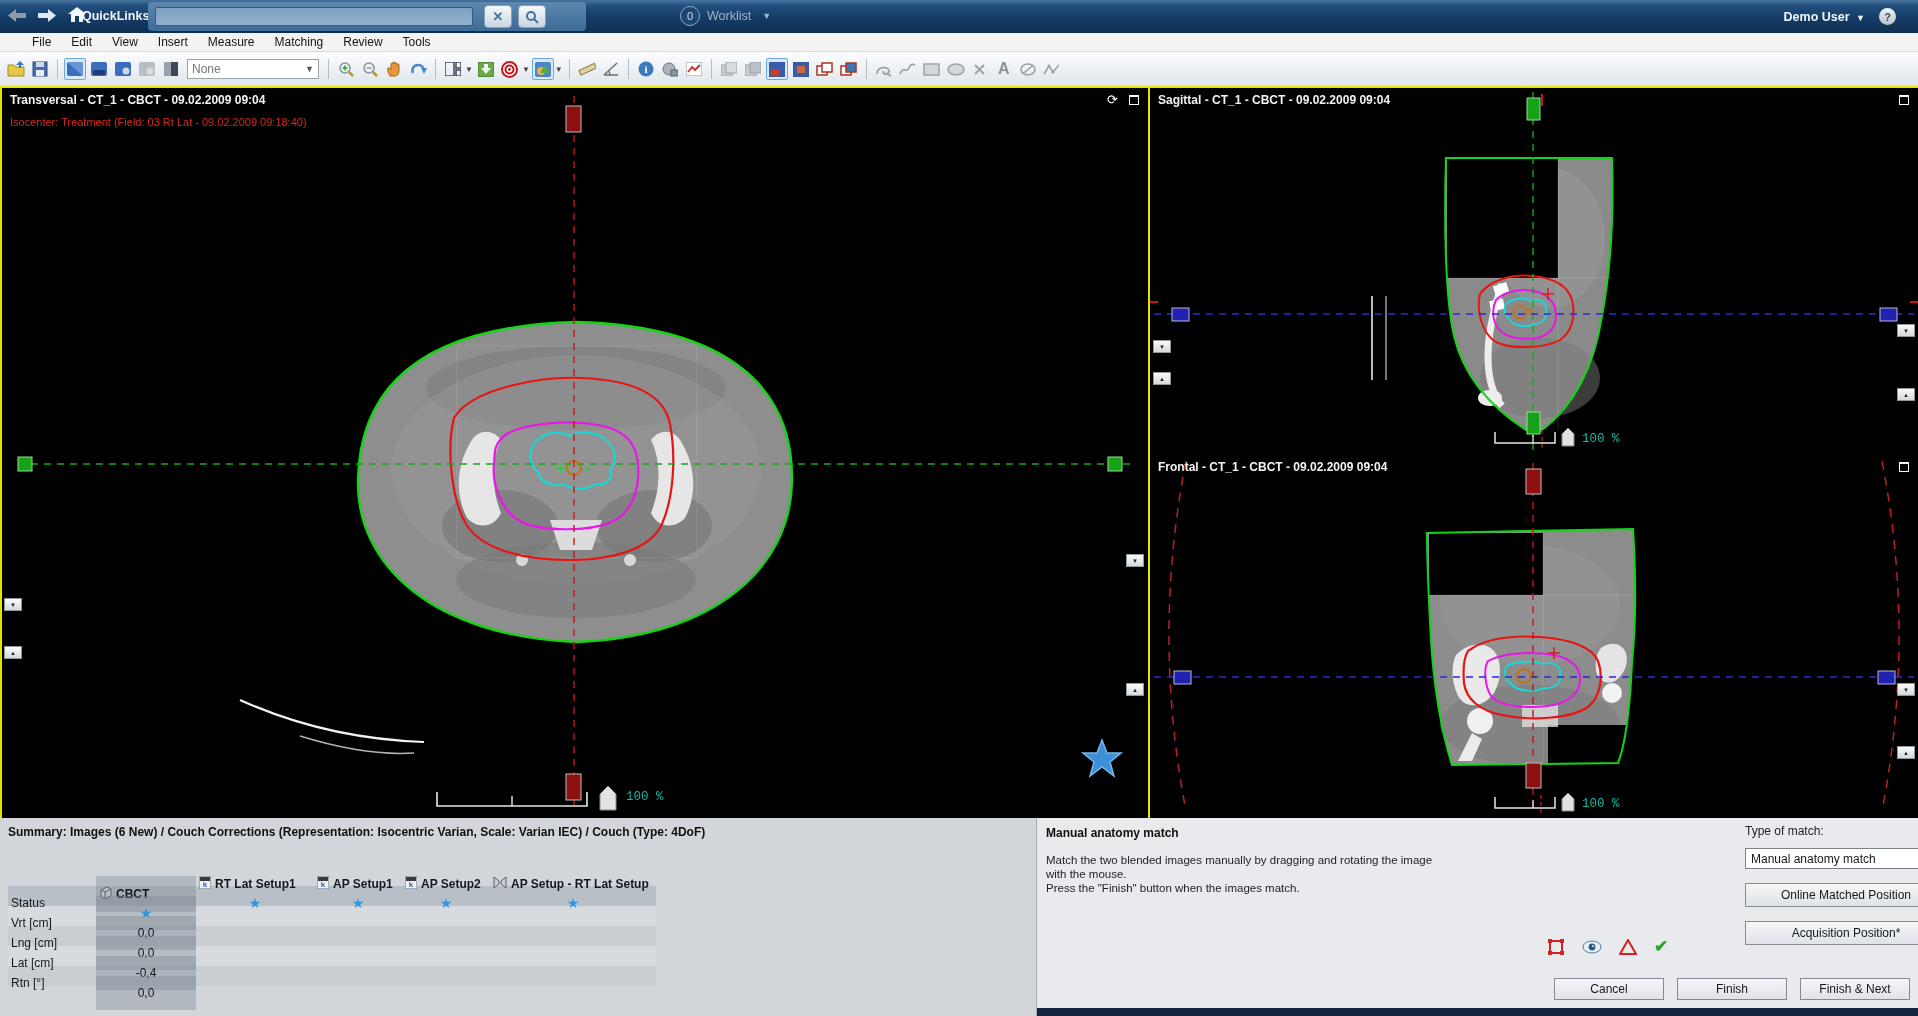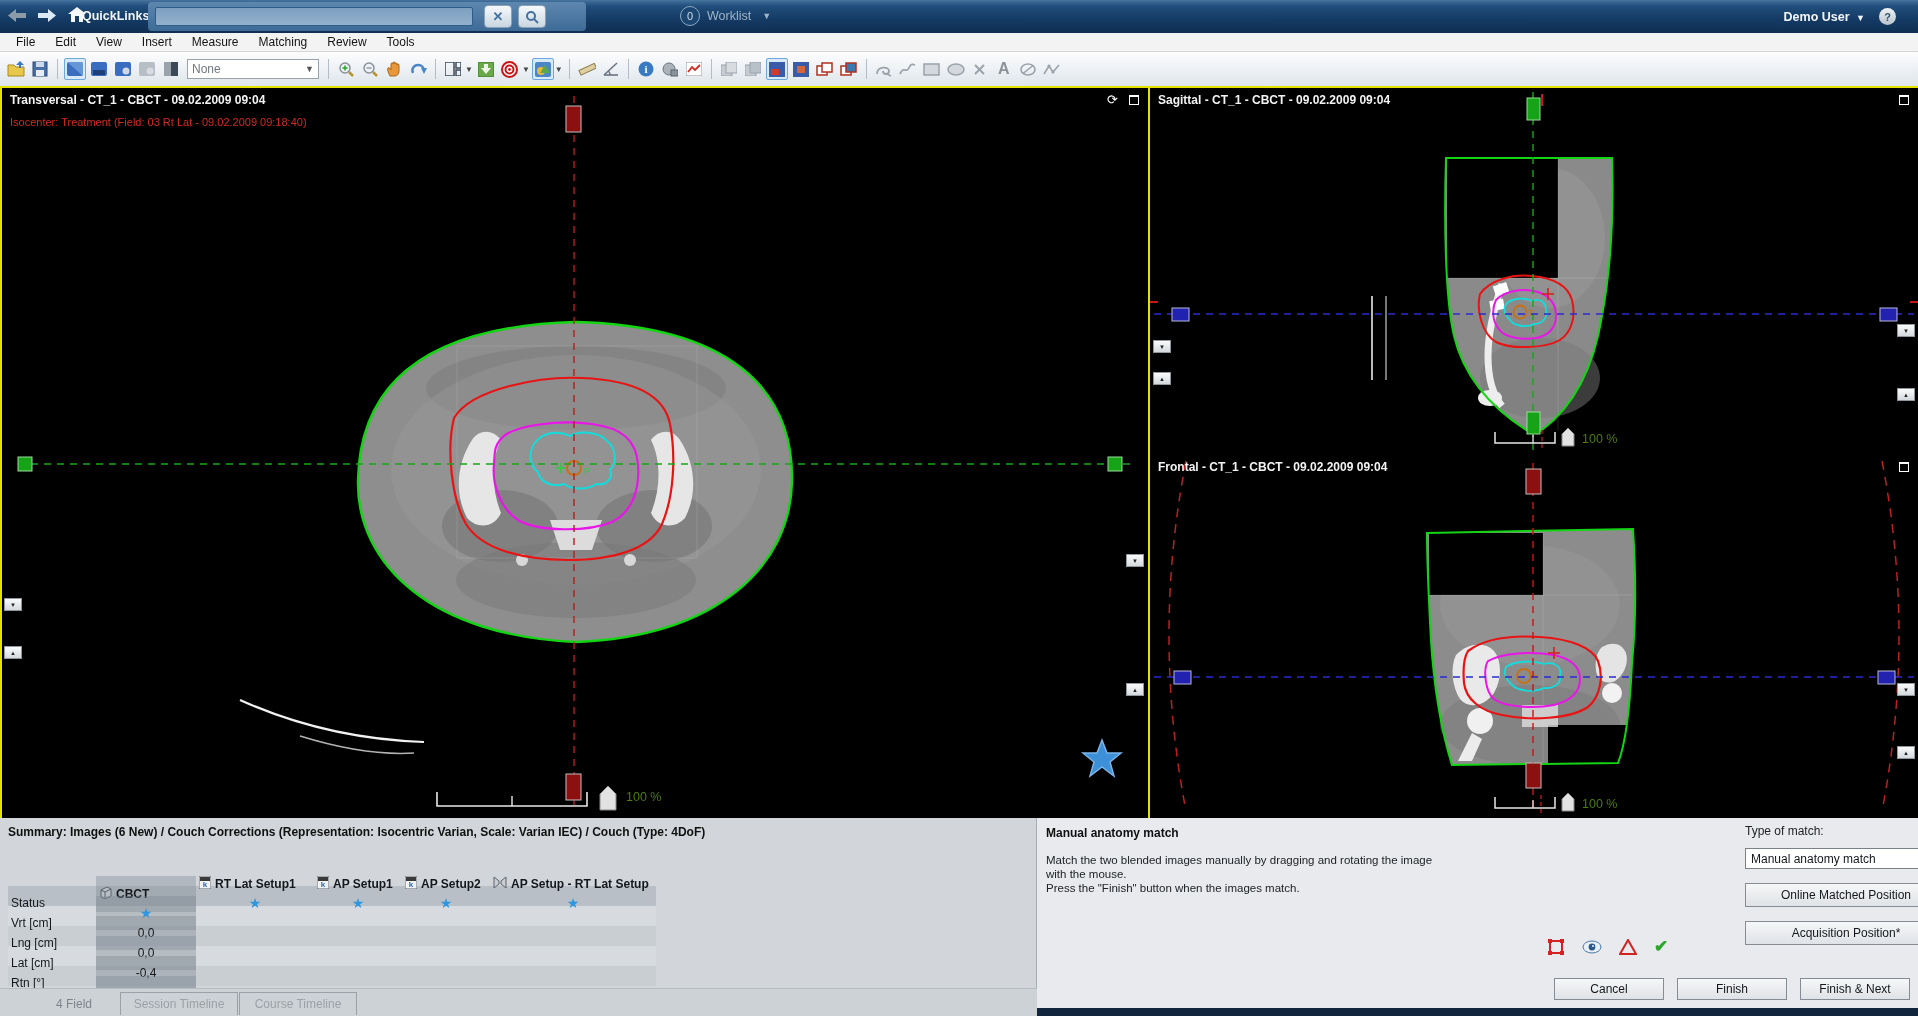--- a/index.html
+++ b/index.html
@@ -25,21 +25,21 @@
     color:#9fb4c8; font-size:12.5px; }
   #worklist .badge { width:20px; height:20px; border-radius:50%; border:1px solid #8fa9c2;
     background:#1b4671; color:#cfdce8; font-size:11px; display:flex; align-items:center; justify-content:center; }
   #userarea { position:absolute; right:22px; top:8px; display:flex; align-items:center; gap:14px; }
   #username { font-size:12.5px; font-weight:bold; color:#f2f6fa; }
   #helpbtn { width:17px; height:17px; border-radius:50%; background:linear-gradient(180deg,#eef2f5,#b9c4cc);
     color:#34506b; font-size:11px; font-weight:bold; display:flex; align-items:center; justify-content:center; }
 
   
   #menubar { position:absolute; left:0; top:33px; width:1918px; height:19px; background:#f3f3f3;
-    border-bottom:1px solid #d7d7d7; display:flex; align-items:center; padding-left:6px; }
+    border-bottom:1px solid #d7d7d7; display:flex; align-items:center; padding-left:22px; }
   .menuitem { font-size:12px; color:#141414; padding:0 10px; cursor:default; }
 
   
   #toolbar { position:absolute; left:0; top:52px; width:1918px; height:34px;
     background:linear-gradient(180deg,#fdfdfe 0%,#ecf0f4 55%,#dfe5eb 100%);
     display:flex; align-items:center; padding-left:4px; }
   .ti { width:22px; height:22px; margin:0 1px; display:inline-flex; align-items:center; justify-content:center; border:1px solid transparent; border-radius:2px; }
   .ti.active { border:1px solid #6ea7dd; background:#d8e9f8; }
   .tsep { width:1px; height:20px; background:#b4bcc4; margin:0 5px; }
   .tcaret { font-size:8px; color:#444; margin:0 1px 0 0; }
@@ -50,21 +50,21 @@
   
   #mainarea { position:absolute; left:0; top:86px; width:1918px; height:732px; background:#000; border-top:2px solid #e3e300; }
   #view-trans { position:absolute; left:0; top:0; width:1150px; height:732px; background:#000;
     border-left:2px solid #e3e300; border-right:2px solid #e3e300; border-bottom:2px solid #e3e300; }
   #view-sag  { position:absolute; left:1150px; top:0; width:768px; height:367px; background:#000; }
   #view-front{ position:absolute; left:1150px; top:367px; width:768px; height:365px; background:#000; }
   .vtitle { position:absolute; left:8px; top:5px; font-size:12px; font-weight:bold; color:#f2f2f2; z-index:5; }
   .viso   { position:absolute; left:8px; top:28px; font-size:11px; color:#d42a1e; z-index:5; }
   .maxicon { position:absolute; right:9px; top:7px; width:10px; height:10px; border:1px solid #fff; border-top:2px solid #fff; z-index:6; }
   .refreshicon { position:absolute; right:30px; top:4px; color:#fff; font-size:13px; z-index:6; }
-  .zoomlabel { position:absolute; font-size:12.5px; color:#4d7c0f; z-index:5; }
+  .zoomlabel { position:absolute; font-size:12.5px; color:#14b8a6; z-index:5;font-family:Liberation Mono, monospace; }
   .scrollbtn { position:absolute; width:18px; height:13px; background:linear-gradient(180deg,#fbfbfb,#d4d9dd);
     border:1px solid #8f969c; font-size:6px; color:#222; display:flex; align-items:center; justify-content:center; z-index:6; }
   svg.viewsvg { position:absolute; left:0; top:0; }
 
   
   #bottom { position:absolute; left:0; top:818px; width:1918px; height:198px;border-radius:24px; }
   #summary { position:absolute; left:0; top:0; width:1037px; height:198px; background:#d2d6da; border-right:1px solid #a8aeb4; }
   #summary .title { position:absolute; left:8px; top:7px; font-size:12px; font-weight:bold; color:#101010; }
   #sumtable { position:absolute; left:8px; top:48px; width:648px; font-size:12px; color:#14181c; }
   .throw { display:grid; grid-template-columns:88px 100px 118px 88px 88px 166px; height:20px; align-items:center; }
@@ -593,25 +593,20 @@
       </div>
       <div class="throw r-even">
         <div class="tcell">Rtn [°]</div>
         <div class="tcell c cbctcol">0,0</div>
         <div class="tcell c"></div>
         <div class="tcell c"></div>
         <div class="tcell c"></div>
         <div class="tcell c"></div>
       </div>
     </div>
-    <div id="tabbar">
-      <div class="tab" id="tab0">4 Field</div>
-      <div class="tab boxed" id="tab1">Session Timeline</div>
-      <div class="tab boxed" id="tab2">Course Timeline</div>
-    </div>
   </div>
 
   <div id="matchpanel">
     <div class="title">Manual anatomy match</div>
     <div class="mline" style="top:36px;">Match the two blended images manually by dragging and rotating the image</div>
     <div class="mline" style="top:50px;">with the mouse.</div>
     <div class="mline" style="top:64px;">Press the "Finish" button when the images match.</div>
     <div id="matchicons">
       <span class="sqicon">
           <svg width="18" height="18">

